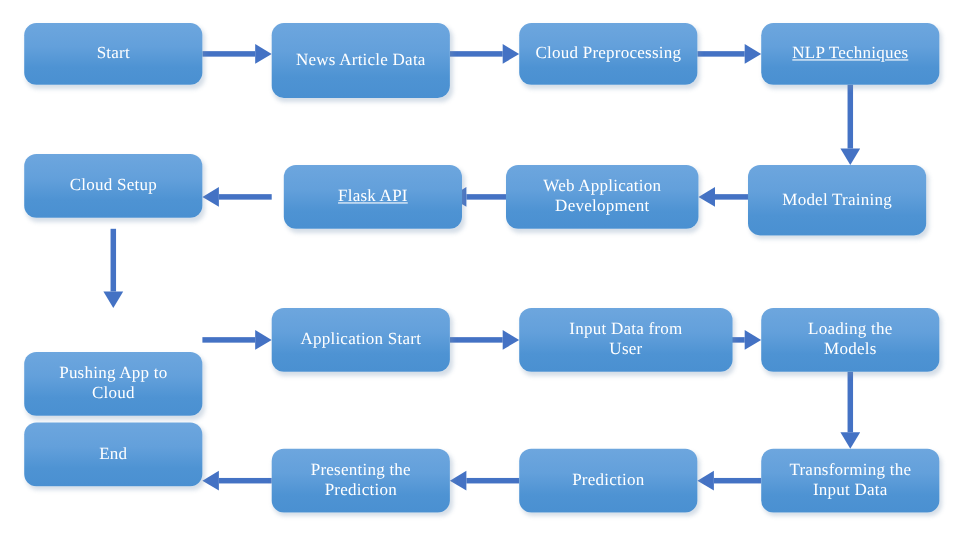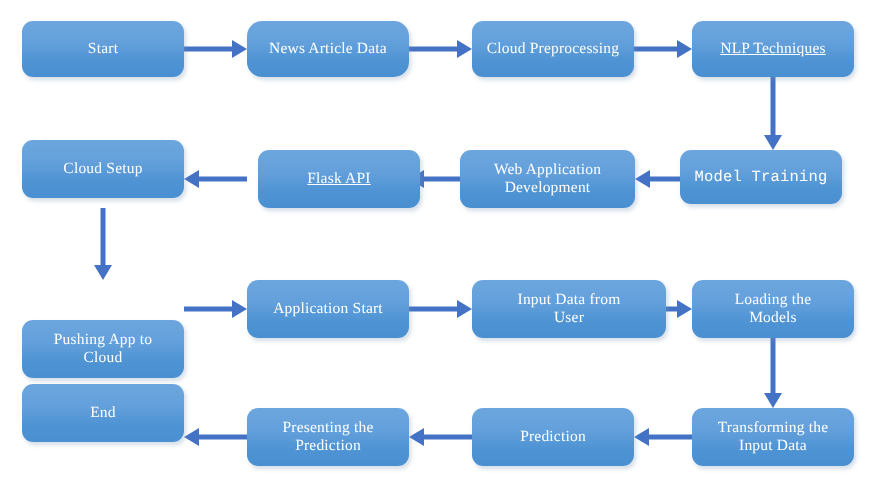--- a/index.html
+++ b/index.html
@@ -107,28 +107,28 @@
         <rect x="424" y="434.5" width="48" height="5" fill="#4472C4"></rect>
         <polygon points="409,437 424,428 424,446" fill="#4472C4"></polygon>
       </g>
       <g>
         <rect x="199" y="434.5" width="48" height="5" fill="#4472C4"></rect>
         <polygon points="184,437 199,428 199,446" fill="#4472C4"></polygon>
       </g>
     </svg>
   <div id="node-layer">
       <div class="node" style="left: 22px; top: 21px; width: 162px; height: 56px;"><span>Start</span></div>
-      <div class="node" style="left: 247px; top: 21px; width: 162px; height: 56px; border-radius: 15px;"><span>News Article Data</span></div>
+      <div class="node" style="left: 247px; top: 21px; width: 162px; height: 68px;"><span>News Article Data</span></div>
       <div class="node" style="left: 472px; top: 21px; width: 162px; height: 56px;"><span>Cloud Preprocessing</span></div>
       <div class="node" style="left: 692px; top: 21px; width: 162px; height: 56px; text-decoration: underline;"><span>NLP Techniques</span></div>
       <div class="node" style="left: 22px; top: 140px; width: 162px; height: 58px;"><span>Cloud Setup</span></div>
       <div class="node" style="left: 258px; top: 150px; width: 162px; height: 58px; text-decoration: underline;"><span>Flask API</span></div>
       <div class="node" style="left: 460px; top: 150px; width: 175px; height: 58px;"><span>Web Application
 Development</span></div>
-      <div class="node" style="left: 680px; top: 150px; width: 162px; height: 54px; font-family: Liberation Mono, monospace;"><span>Model Training</span></div>
+      <div class="node" style="left: 680px; top: 150px; width: 162px; height: 64px;"><span>Model Training</span></div>
       <div class="node" style="left: 22px; top: 280px; width: 162px; height: 58px; margin-top: 40px;"><span>Pushing App to
 Cloud</span></div>
       <div class="node" style="left: 247px; top: 280px; width: 162px; height: 58px; align-items: center;"><span>Application Start</span></div>
       <div class="node" style="left: 472px; top: 280px; width: 194px; height: 58px;"><span>Input Data from
 User</span></div>
       <div class="node" style="left: 692px; top: 280px; width: 162px; height: 58px;"><span>Loading the
 Models</span></div>
       <div class="node" style="left: 22px; top: 384px; width: 162px; height: 58px;"><span>End</span></div>
       <div class="node" style="left: 247px; top: 408px; width: 162px; height: 58px;"><span>Presenting the
 Prediction</span></div>

